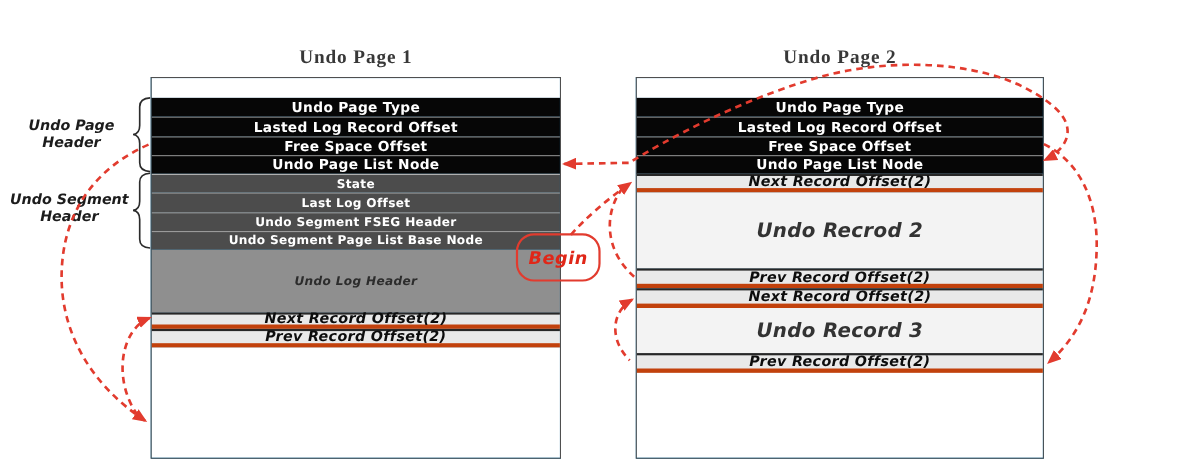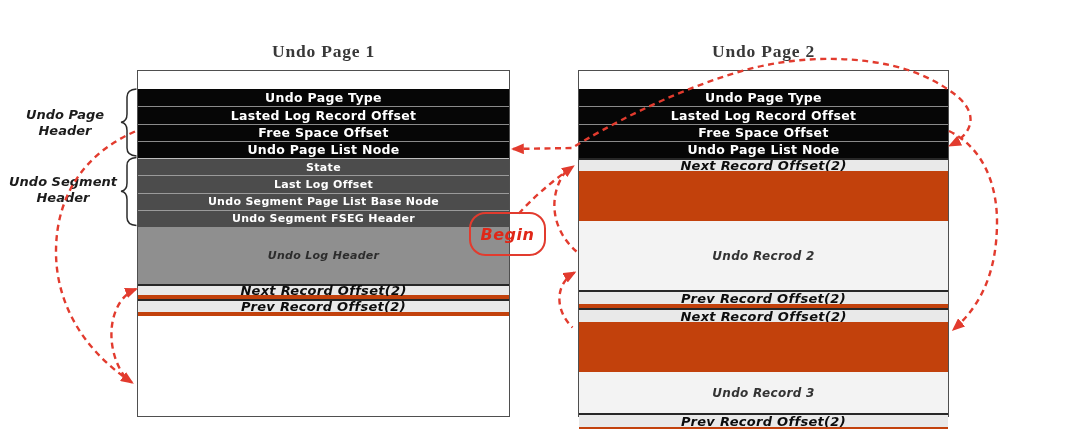--- a/index.html
+++ b/index.html
@@ -6,37 +6,37 @@
   .stage{position:relative;width:1080px;height:429px;background:#ffffff;overflow:hidden;
          font-family:"DejaVu Sans","Liberation Sans",sans-serif;}
   .page-title{position:absolute;top:41px;text-align:center;font-size:17.5px;font-weight:bold;
               color:#383838;letter-spacing:.8px;z-index:2;font-family:Liberation Serif, serif;}
   .t1{left:137px;width:373px;}
   .t2{left:578px;width:371px;}
   .side-label{position:absolute;width:118px;text-align:center;font-size:13px;font-style:italic;
               font-weight:600;color:#1c1c1c;line-height:15.5px;z-index:2;}
   .l1{left:6px;top:107px;}
   .l2{left:4px;top:174px;}
-  .box{position:absolute;top:70px;height:347px;border:1.5px solid #4f4f4f;background:#c2410c;
+  .box{position:absolute;top:70px;height:347px;border:1.5px solid #4f4f4f;background:#0369a1;
        box-sizing:border-box;display:flex;flex-direction:column;z-index:1;}
   .box1{left:137px;width:373px;}
   .box2{left:578px;width:371px;}
   .row,.section{flex:0 0 auto;display:flex;align-items:center;justify-content:center;
        box-sizing:border-box;letter-spacing:.3px;}
   .strip{flex:0 0 auto;background:#ffffff;}
   .strip.grow{flex:1 1 auto;}
   .row.black{background:#060606;color:#ffffff;font-size:12.5px;font-weight:bold;height:17.25px;}
   .row.black + .row.black{border-top:1px solid #8a8a8a;}
   .row.dark{background:#4c4c4c;color:#ffffff;font-size:11px;font-weight:bold;height:17.25px;}
   .row.dark + .row.dark{border-top:1px solid #9a9a9a;}
   .row.dark.first{border-top:1px solid #bcbcbc;}
   .row.offset{background:#e9e9e9;color:#0d0d0d;font-size:13px;font-weight:bold;font-style:italic;
               border-top:2px solid #272727;border-bottom:4px solid #c2410c;}
   .section.loghdr{background:#8f8f8f;color:#2c2c2c;font-size:11px;font-weight:600;font-style:italic;}
-  .section.record{background:#f3f3f3;color:#333333;font-size:12px;font-weight:600;font-style:italic;margin-top:46px;}
+  .section.record{background:#f3f3f3;color:#333333;font-size:18px;font-weight:600;font-style:italic;}
   .overlay{position:absolute;left:0;top:0;width:1080px;height:429px;z-index:6;pointer-events:none;}
   .begin-oval{position:absolute;left:469px;top:212px;width:77px;height:44px;box-sizing:border-box;
               border:2.5px solid #e23b2e;border-radius:16.5px;display:flex;align-items:center;
               justify-content:center;color:#e02718;font-size:16px;font-weight:bold;font-style:italic;
               z-index:7;letter-spacing:.5px;}
 </style>
 </head>
 <body>
 
 <div class="stage">
@@ -54,22 +54,22 @@
   </div>
 
   <div class="box box1">
     <div class="strip" style="height:18px"></div>
     <div class="row black">Undo Page Type</div>
     <div class="row black">Lasted Log Record Offset</div>
     <div class="row black">Free Space Offset</div>
     <div class="row black">Undo Page List Node</div>
     <div class="row dark first">State</div>
     <div class="row dark">Last Log Offset</div>
+    <div class="row dark">Undo Segment FSEG Header</div>
     <div class="row dark">Undo Segment Page List Base Node</div>
-    <div class="row dark">Undo Segment FSEG Header</div>
     <div class="section loghdr" style="height:57px">Undo Log Header</div>
     <div class="row offset" style="height:15px">Next Record Offset(2)</div>
     <div class="row offset" style="height:17px">Prev Record Offset(2)</div>
     <div class="strip grow"></div>
   </div>
 
   <div class="box box2">
     <div class="strip" style="height:18px"></div>
     <div class="row black">Undo Page Type</div>
     <div class="row black">Lasted Log Record Offset</div>

